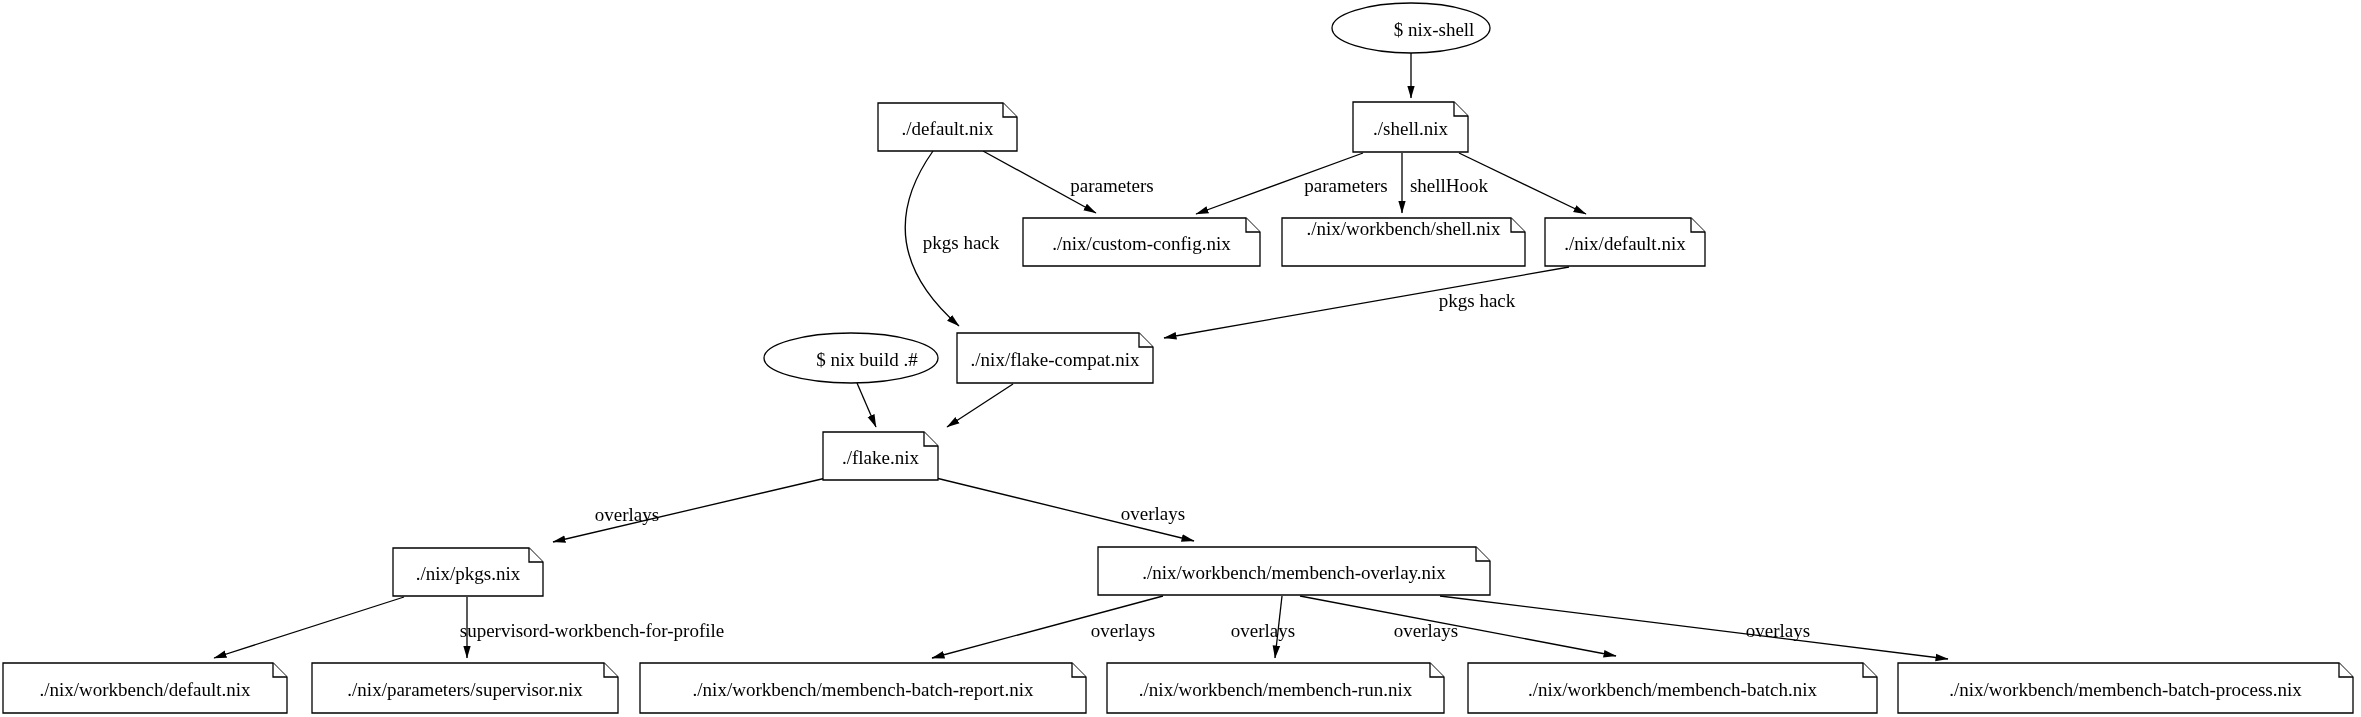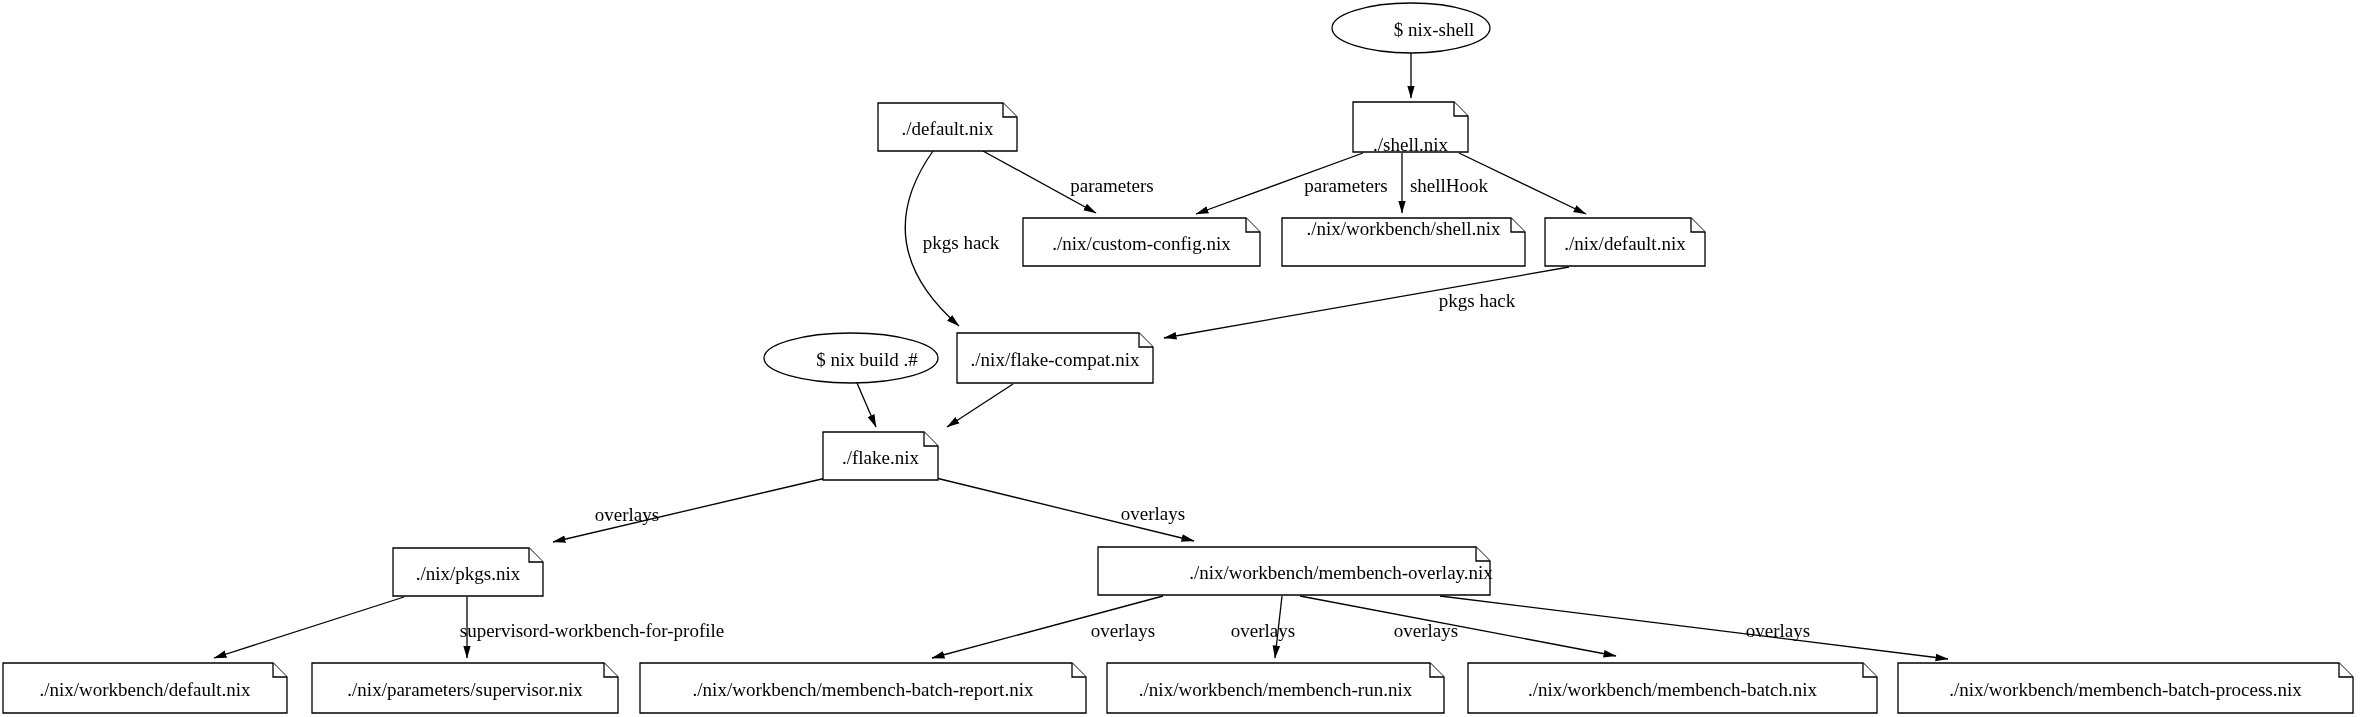--- a/index.html
+++ b/index.html
@@ -114,28 +114,28 @@
     <span class="lbl" style="left: 1477px; top: 300px;">pkgs hack</span>
     <span class="lbl" style="left: 627px; top: 514px;">overlays</span>
     <span class="lbl" style="left: 1153px; top: 513px;">overlays</span>
     <span class="lbl" style="left: 592px; top: 630px;">supervisord-workbench-for-profile</span>
     <span class="lbl" style="left: 1123px; top: 630px;">overlays</span>
     <span class="lbl" style="left: 1263px; top: 630px;">overlays</span>
     <span class="lbl" style="left: 1426px; top: 630px;">overlays</span>
     <span class="lbl" style="left: 1778px; top: 630px;">overlays</span>
     <span class="lbl" style="left: 1434px; top: 29px;">$ nix-shell</span>
     <span class="lbl" style="left: 947.5px; top: 128px;">./default.nix</span>
-    <span class="lbl" style="left: 1410.5px; top: 128px; margin-top: 16px;">./shell.nix</span>
+    <span class="lbl" style="left: 1410.5px; top: 128px;">./shell.nix</span>
     <span class="lbl" style="left: 1141.5px; top: 243px;">./nix/custom-config.nix</span>
     <span class="lbl" style="left: 1403.5px; top: 228px;">./nix/workbench/shell.nix</span>
     <span class="lbl" style="left: 1625px; top: 243px;">./nix/default.nix</span>
     <span class="lbl" style="left: 851px; top: 359px; margin-left: 16px;">$ nix build .#</span>
     <span class="lbl" style="left: 1055px; top: 359px;">./nix/flake-compat.nix</span>
     <span class="lbl" style="left: 880.5px; top: 457px;">./flake.nix</span>
     <span class="lbl" style="left: 468px; top: 573px;">./nix/pkgs.nix</span>
-    <span class="lbl" style="left: 1294px; top: 572px; margin-left: 47px;">./nix/workbench/membench-overlay.nix</span>
+    <span class="lbl" style="left: 1294px; top: 572px;">./nix/workbench/membench-overlay.nix</span>
     <span class="lbl" style="left: 145px; top: 689px;">./nix/workbench/default.nix</span>
     <span class="lbl" style="left: 465px; top: 689px;">./nix/parameters/supervisor.nix</span>
     <span class="lbl" style="left: 863px; top: 689px;">./nix/workbench/membench-batch-report.nix</span>
     <span class="lbl" style="left: 1275.5px; top: 689px;">./nix/workbench/membench-run.nix</span>
     <span class="lbl" style="left: 1672.5px; top: 689px;">./nix/workbench/membench-batch.nix</span>
     <span class="lbl" style="left: 2125.5px; top: 689px;">./nix/workbench/membench-batch-process.nix</span>
   </div>
 
 </body></html>

